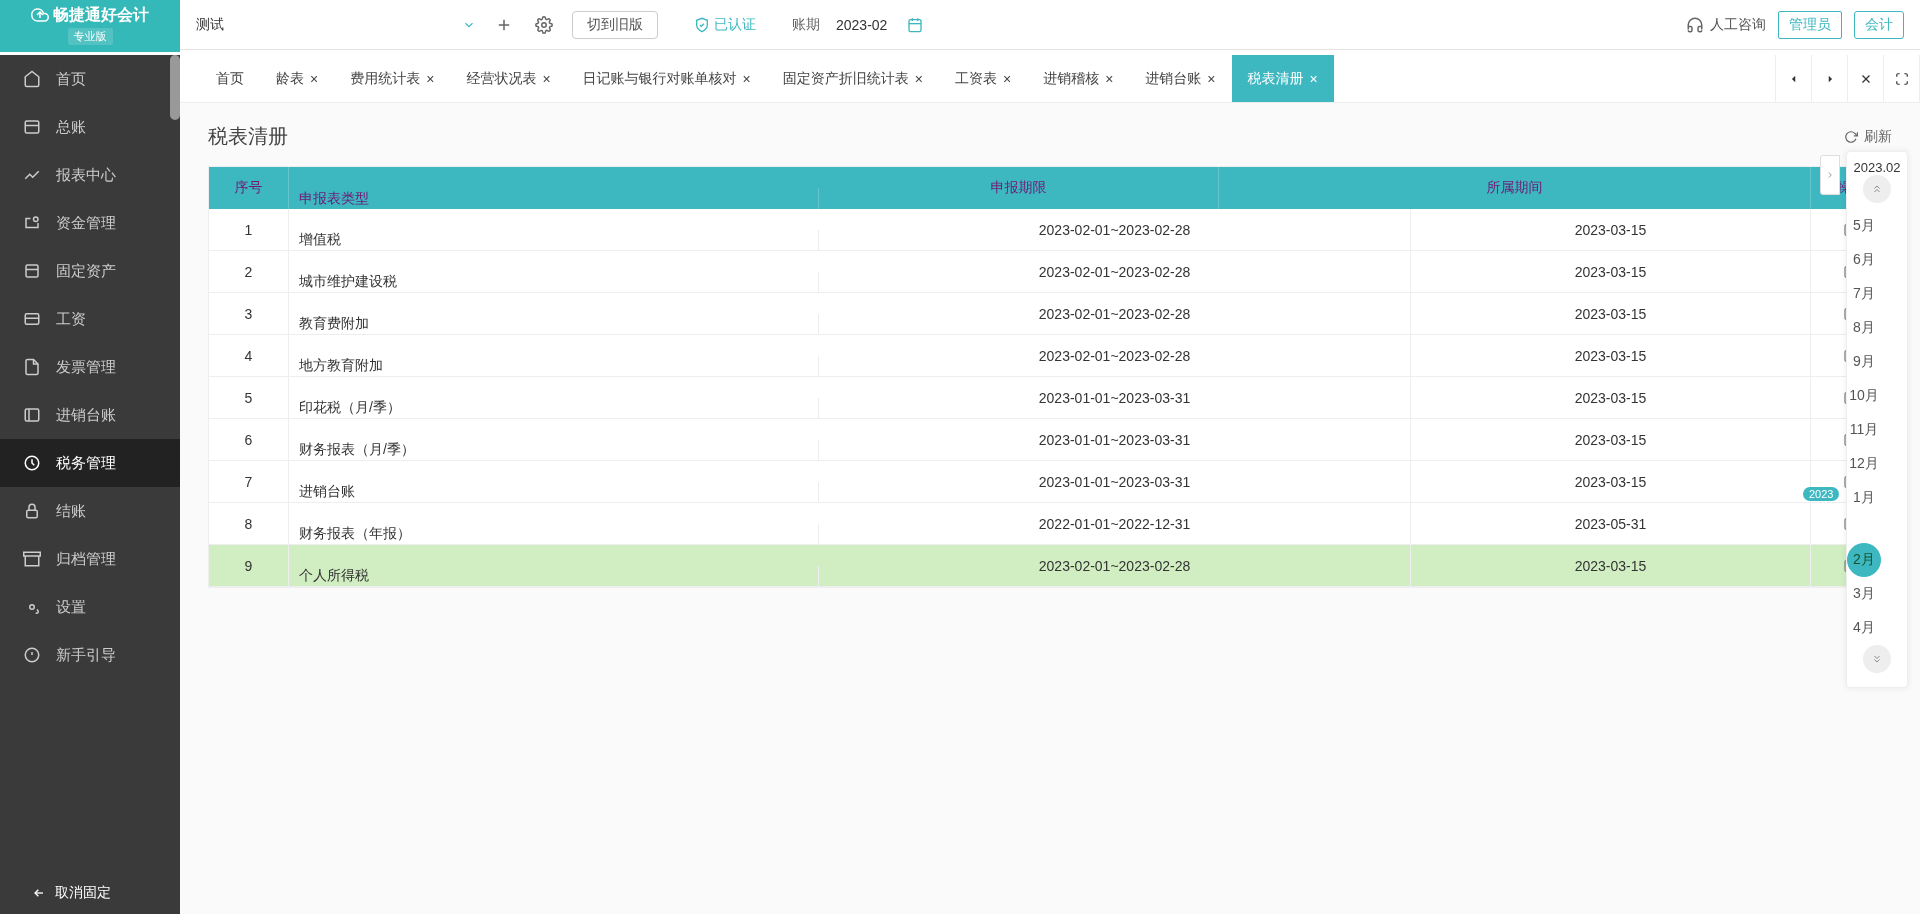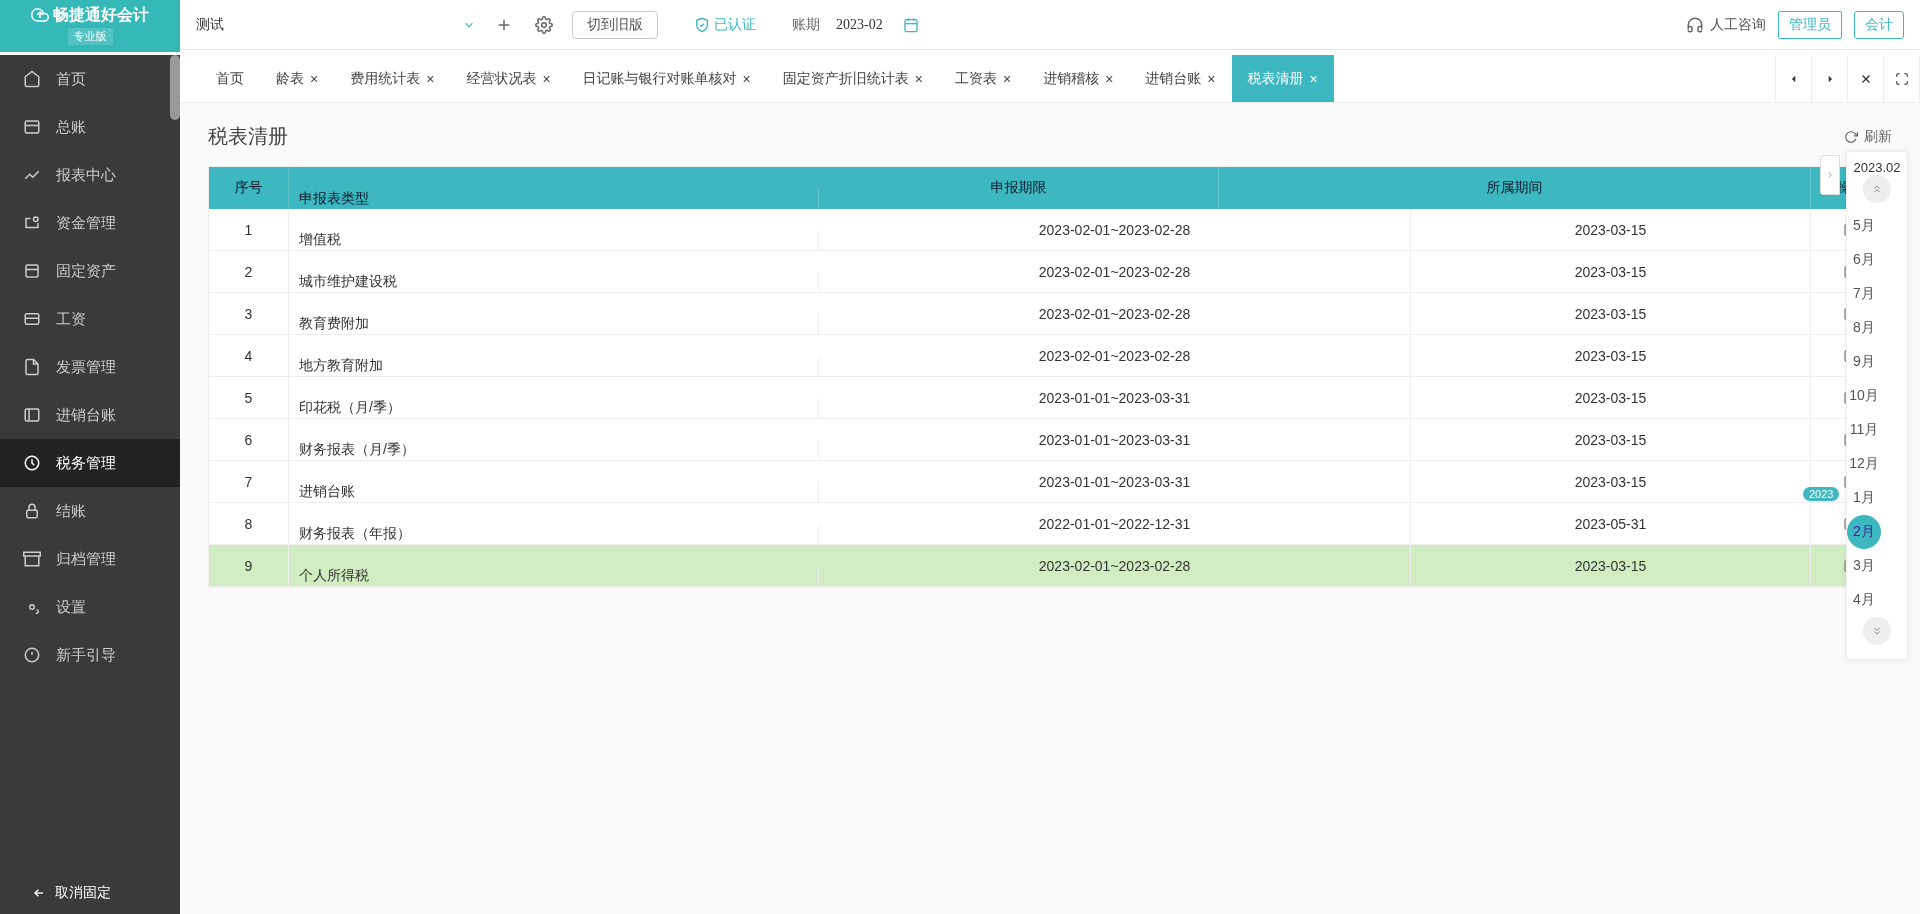--- a/index.html
+++ b/index.html
@@ -1,19 +1,19 @@
 <!DOCTYPE html>
 <html><head>
   <meta charset="utf-8">
   <style>
     * { margin: 0; padding: 0; box-sizing: border-box; }
     body { font-family: "Microsoft YaHei", sans-serif; font-size: 14px; color: #333; overflow: hidden; width: 1920px; height: 914px; }
     
     
-    .header { height: 50px; background: #fff; display: flex; align-items: center; border-bottom: 1px solid #e5e5e5; font-family: Liberation Serif, serif; }
+    .header { height: 50px; background: #fff; display: flex; align-items: center; border-bottom: 1px solid #e5e5e5; }
     .logo-area { width: 180px; height: 55px; background: #34b8b8; display: flex; flex-direction: column; justify-content: center; align-items: center; color: #fff; }
     .logo-text { font-size: 16px; font-weight: bold; display: flex; align-items: center; gap: 4px; }
     .logo-badge { font-size: 11px; margin-top: 2px; background: rgba(255,255,255,0.15); padding: 1px 6px; border-radius: 2px; }
     .header-content { flex: 1; display: flex; align-items: center; padding: 0 16px; gap: 16px; }
     .dropdown { color: #333; display: flex; align-items: center; min-width: 280px; gap: 40px; }
     .dropdown-txt { flex: 1; }
     .chevron { color: #3db8c1; }
     .icon-btn { cursor: pointer; color: #666; display: flex; align-items: center; justify-content: center; width: 24px; height: 24px; }
     .old-version-btn { border: 1px solid #ccc; border-radius: 4px; padding: 4px 14px; cursor: pointer; color: #555; }
     .verified { color: #3db8c1; display: flex; align-items: center; gap: 4px; margin-left: 20px; }
@@ -46,42 +46,42 @@
     .tabs-ctrl-btn { width: 36px; display: flex; align-items: center; justify-content: center; cursor: pointer; height: 100%; border-right: 1px solid #eee; }
     
     
     .page { padding: 20px 28px; }
     .page-header { display: flex; align-items: center; margin-bottom: 16px; }
     .page-title { font-size: 20px; color: #444; }
     .refresh { margin-left: auto; display: flex; align-items: center; gap: 6px; cursor: pointer; color: #666; }
     
     
     .table { background: #fff; border: 1px solid #eee; }
-    .thead { display: flex; background: #3db8c1; color: #0f172a; height: 42px; }
+    .thead { display: flex; background: #3db8c1; color: #701a75; height: 42px; }
     .th, .td { display: flex; align-items: center; padding: 0 10px; border-right: 1px solid rgba(255,255,255,0.2); }
     .th:last-child { border-right: none; }
     .col-seq { width: 80px; justify-content: center; }
     .col-type { width: 530px; margin-top: 21px; }
     .col-period { flex: 1; justify-content: center; }
     .col-deadline { width: 400px; justify-content: center; }
     .col-op { width: 80px; justify-content: center; }
     .tr { display: flex; height: 42px; border-bottom: 1px solid #eee; }
     .tr .td { border-right: 1px solid #eee; }
     .tr .td:last-child { border-right: none; }
     .tr:nth-child(9) { background: #d1eec2; }
     .op-icon { cursor: pointer; color: #888; }
     
     
     .month-panel { position: absolute; right: 12px; top: 96px; width: 62px; background: #fff; border: 1px solid #eee; border-radius: 4px; box-shadow: 0 0 6px rgba(0,0,0,0.08); padding: 8px 0; }
     .month-year { text-align: center; font-size: 13px; margin-bottom: 0; color: #333; }
     .month-up, .month-down { width: 28px; height: 28px; margin: 0 auto 6px; background: #eee; border-radius: 50%; display: flex; align-items: center; justify-content: center; cursor: pointer; color: #888; }
     .month-list { display: flex; flex-direction: column; align-items: flex-start; gap: 0; }
     .month-item { width: 34px; height: 34px; display: flex; align-items: center; justify-content: center; cursor: pointer; font-size: 14px; color: #555; border-radius: 50%; position: relative; }
     .year-badge { position: absolute; left: -44px; top: 6px; background: #3db8c1; color: #fff; font-size: 11px; padding: 1px 6px; border-radius: 8px; }
-    .month-item.selected { background: #3db8c1; color: #4c1d95; }
+    .month-item.selected { background: #3db8c1; color: #14532d; margin-top: 28px; }
     
     
     .collapse-handle { position: absolute; right: 80px; top: 100px; width: 20px; height: 40px; border: 1px solid #ddd; background: #fff; border-radius: 3px 0 0 3px; display: flex; align-items: center; justify-content: center; cursor: pointer; color: #888; }
     
     svg { display: block; }
   </style>
 </head>
 <body>
 
 <div class="header">

